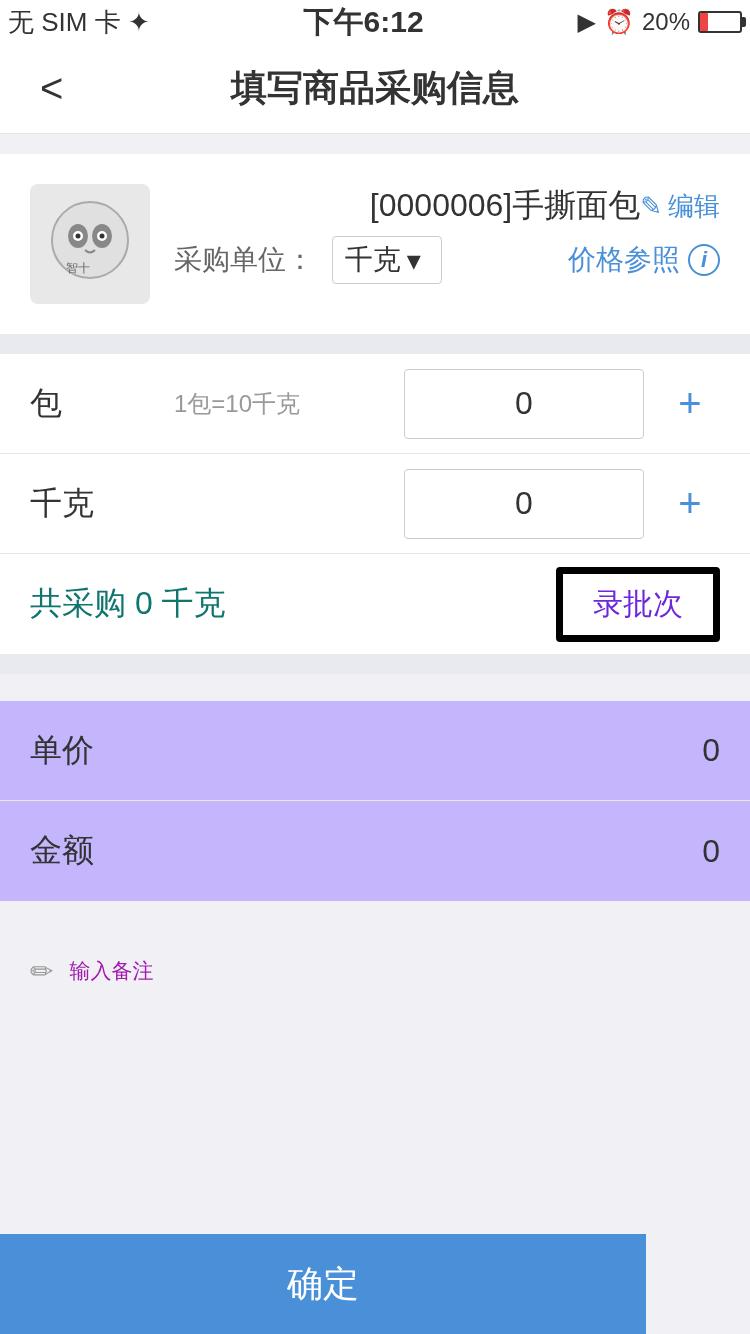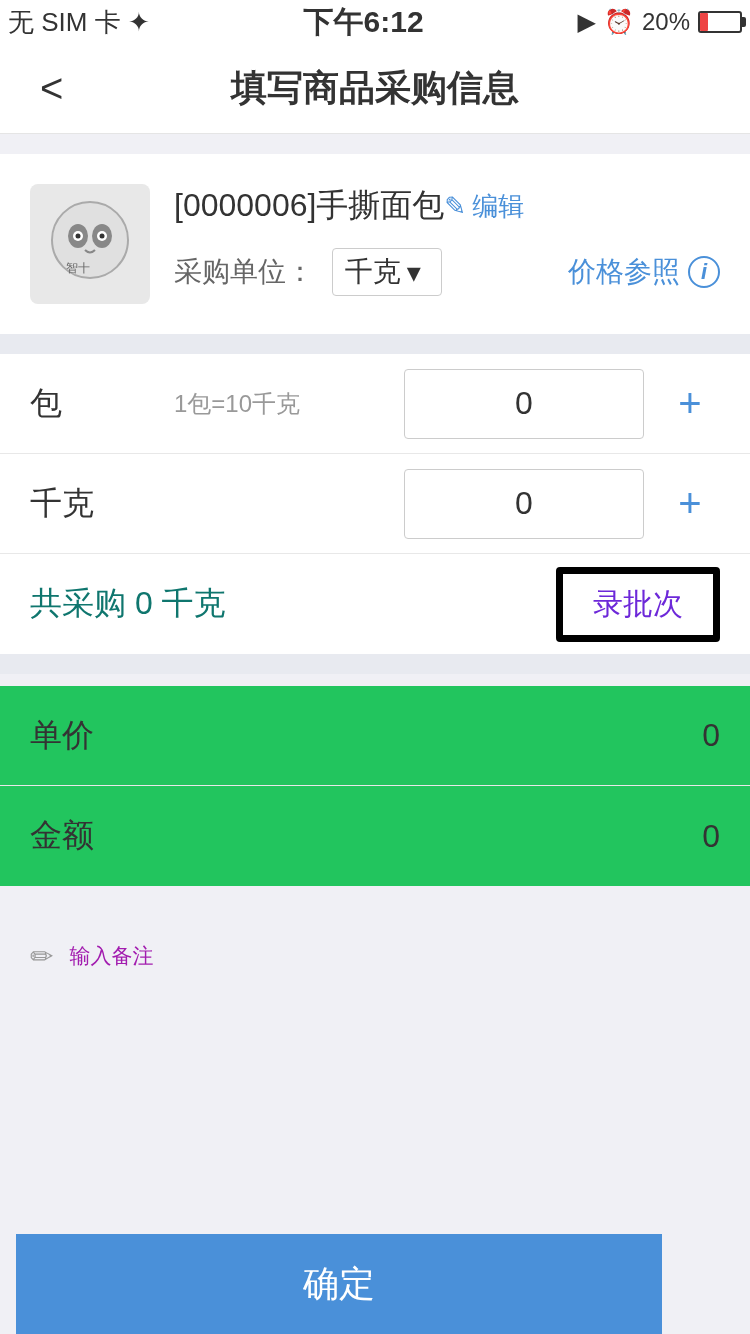--- a/index.html
+++ b/index.html
@@ -103,23 +103,23 @@
     }
     .owl-logo {
       font-size: 40px;
       color: #888;
     }
     .product-info {
       flex: 1;
     }
     .product-name-row {
       display: flex;
-      justify-content: flex-start;
-      align-items: center;
-      margin-bottom: 20px;
+      justify-content: flex-end;
+      align-items: center;
+      margin-bottom: 8px;
     }
     .product-name {
       font-size: 32px;
       font-weight: 500;
       color: #333;
     }
     .edit-btn {
       font-size: 26px;
       color: #4a90d9;
       display: flex;
@@ -232,22 +232,22 @@
       border: 7px solid #000000;
       border-radius: 4px;
       padding: 10px 30px;
       font-size: 30px;
       color: #6d28d9;
       cursor: pointer;
     }
 
     
     .price-section {
-      background: #22c55e;
-      margin-top: 12px;
+      background: #c4b5fd;
+      margin-top: 27px;
       text-align: right;
     }
     .price-row {
       display: flex;
       align-items: center;
       justify-content: space-between;
       padding: 0 30px;
       height: 100px;
       border-bottom: 1px solid #e8e8e8;
     }
@@ -287,21 +287,21 @@
     .empty-area {
       flex: 1;
       background: #f0f0f5;
       min-height: 300px;
     }
 
     
     .confirm-btn {
       position: fixed;
       bottom: 0;
-      left: 16px;
+      left: 0;
       width: 646px;
       height: 100px;
       background: #4a90d9;
       display: flex;
       align-items: center;
       justify-content: center;
       font-size: 36px;
       color: #fff;
       font-weight: 500;
       cursor: pointer;

